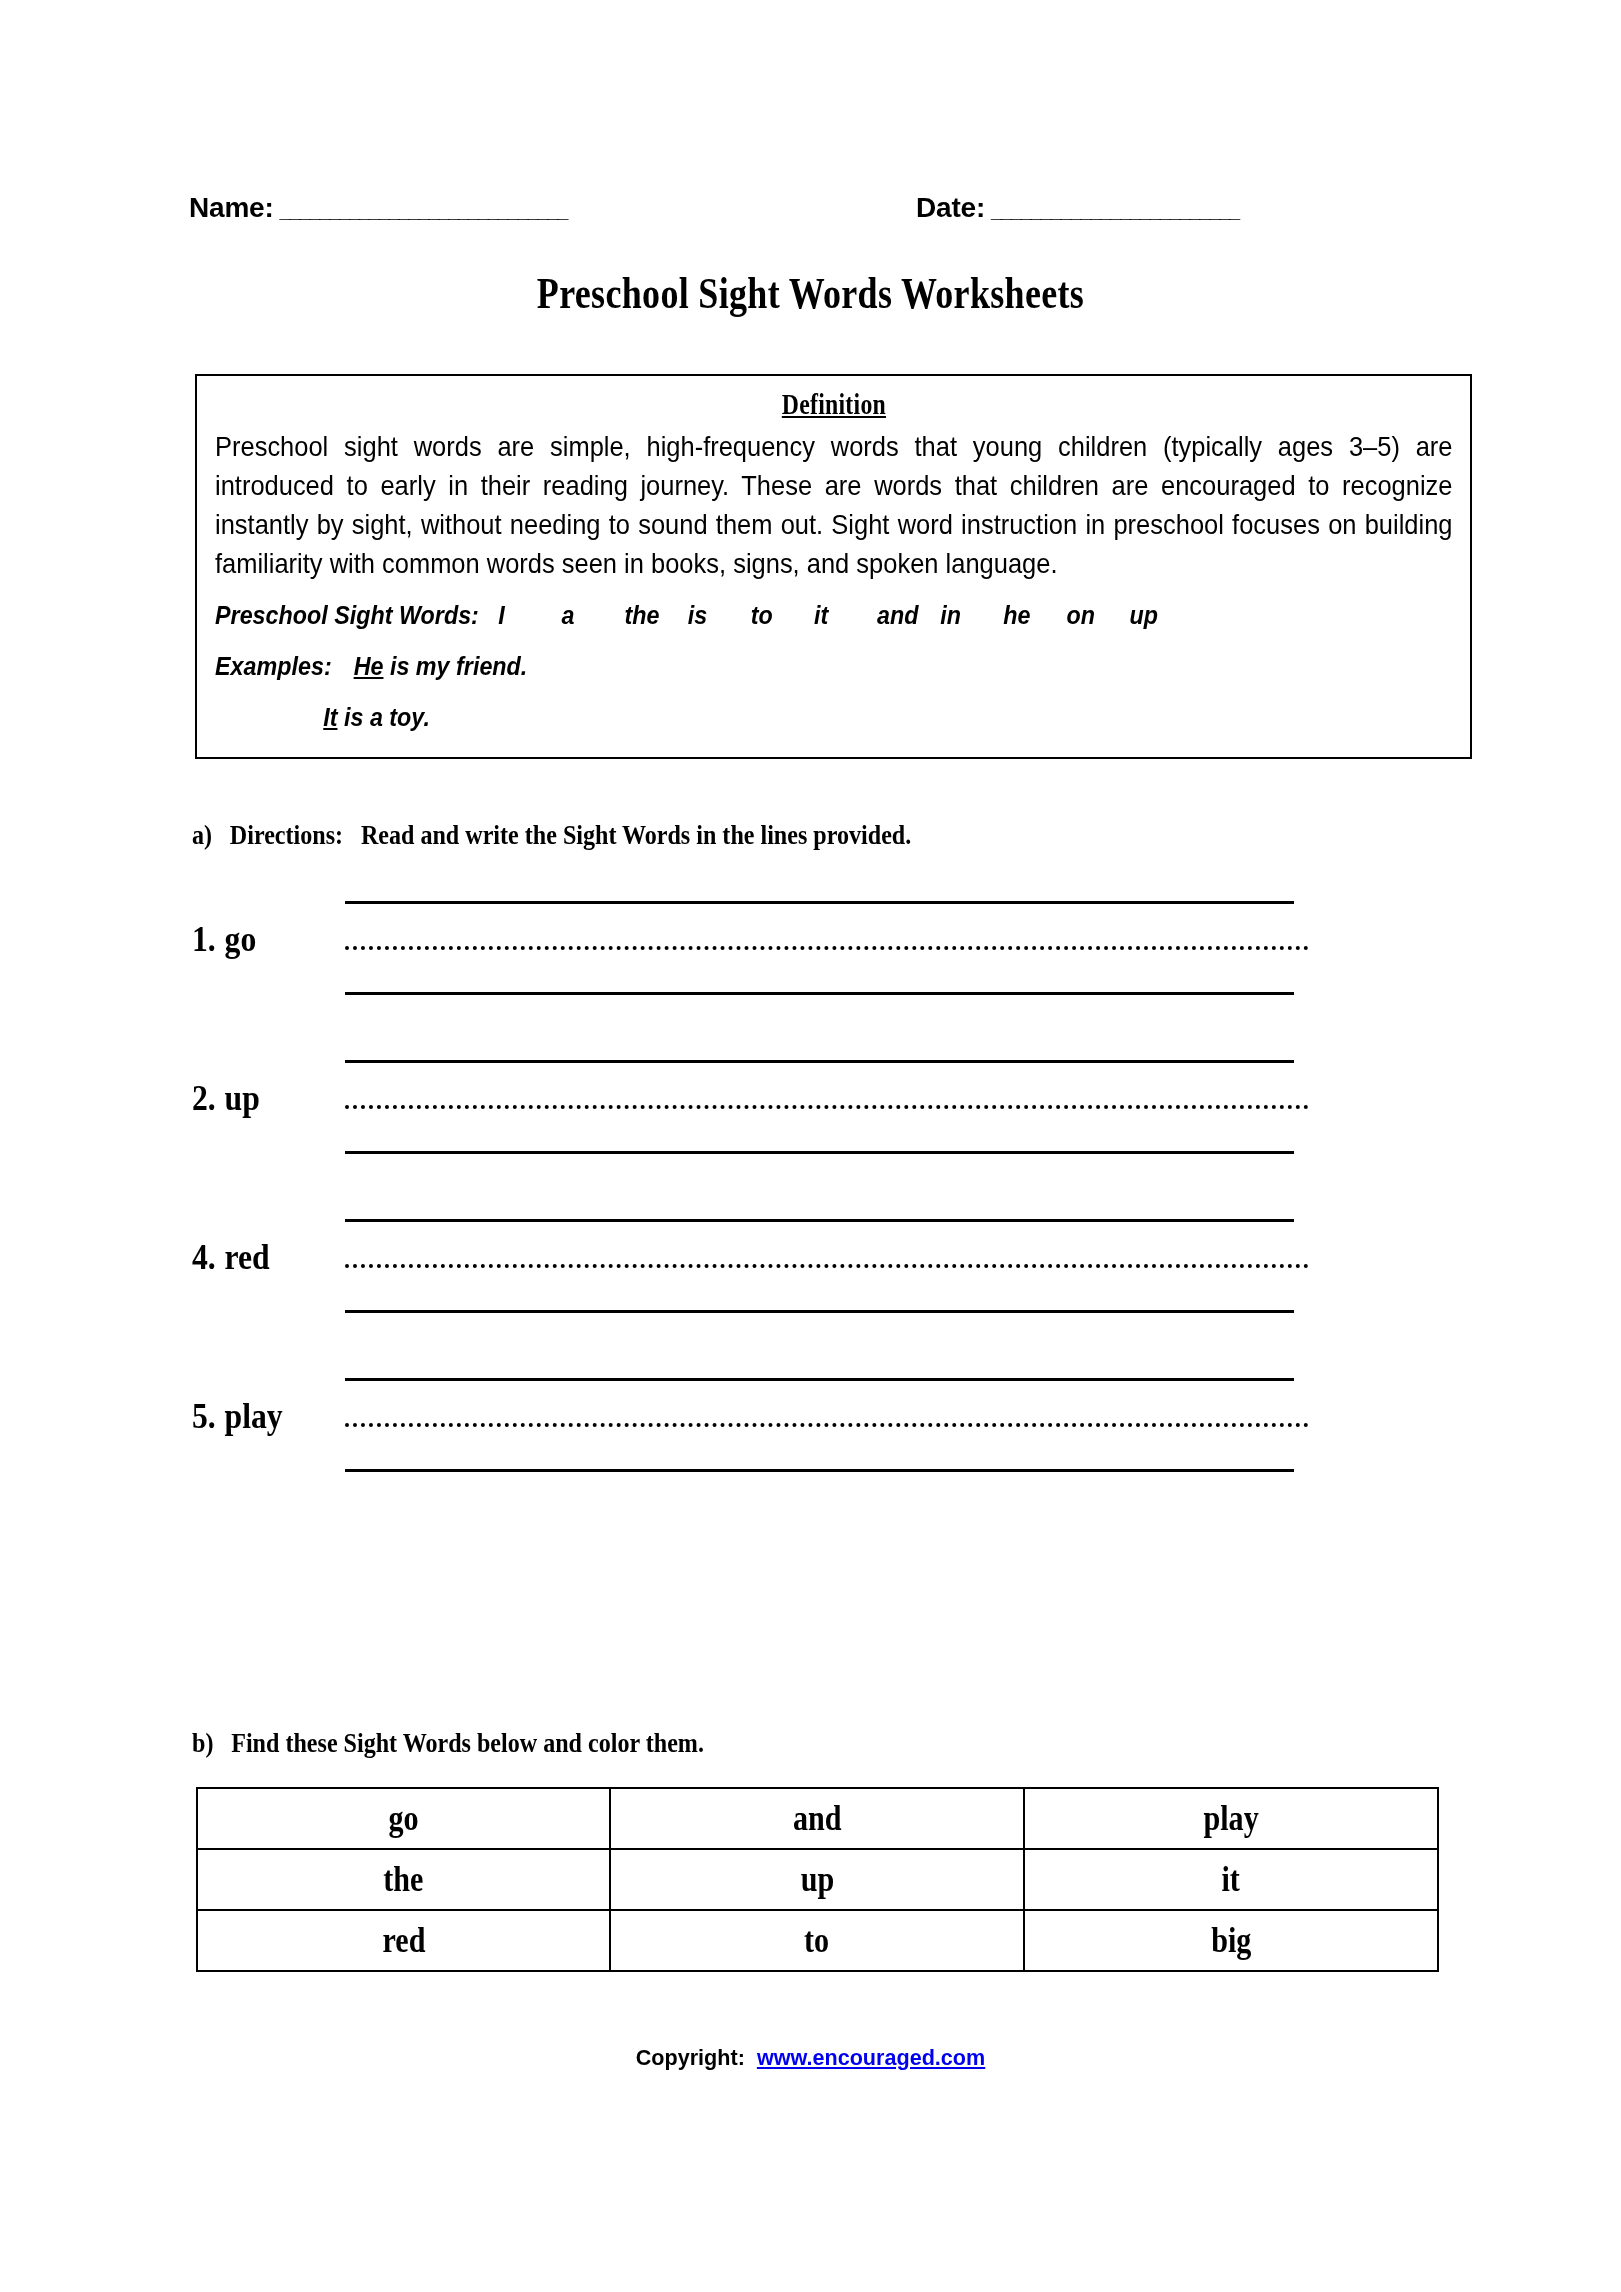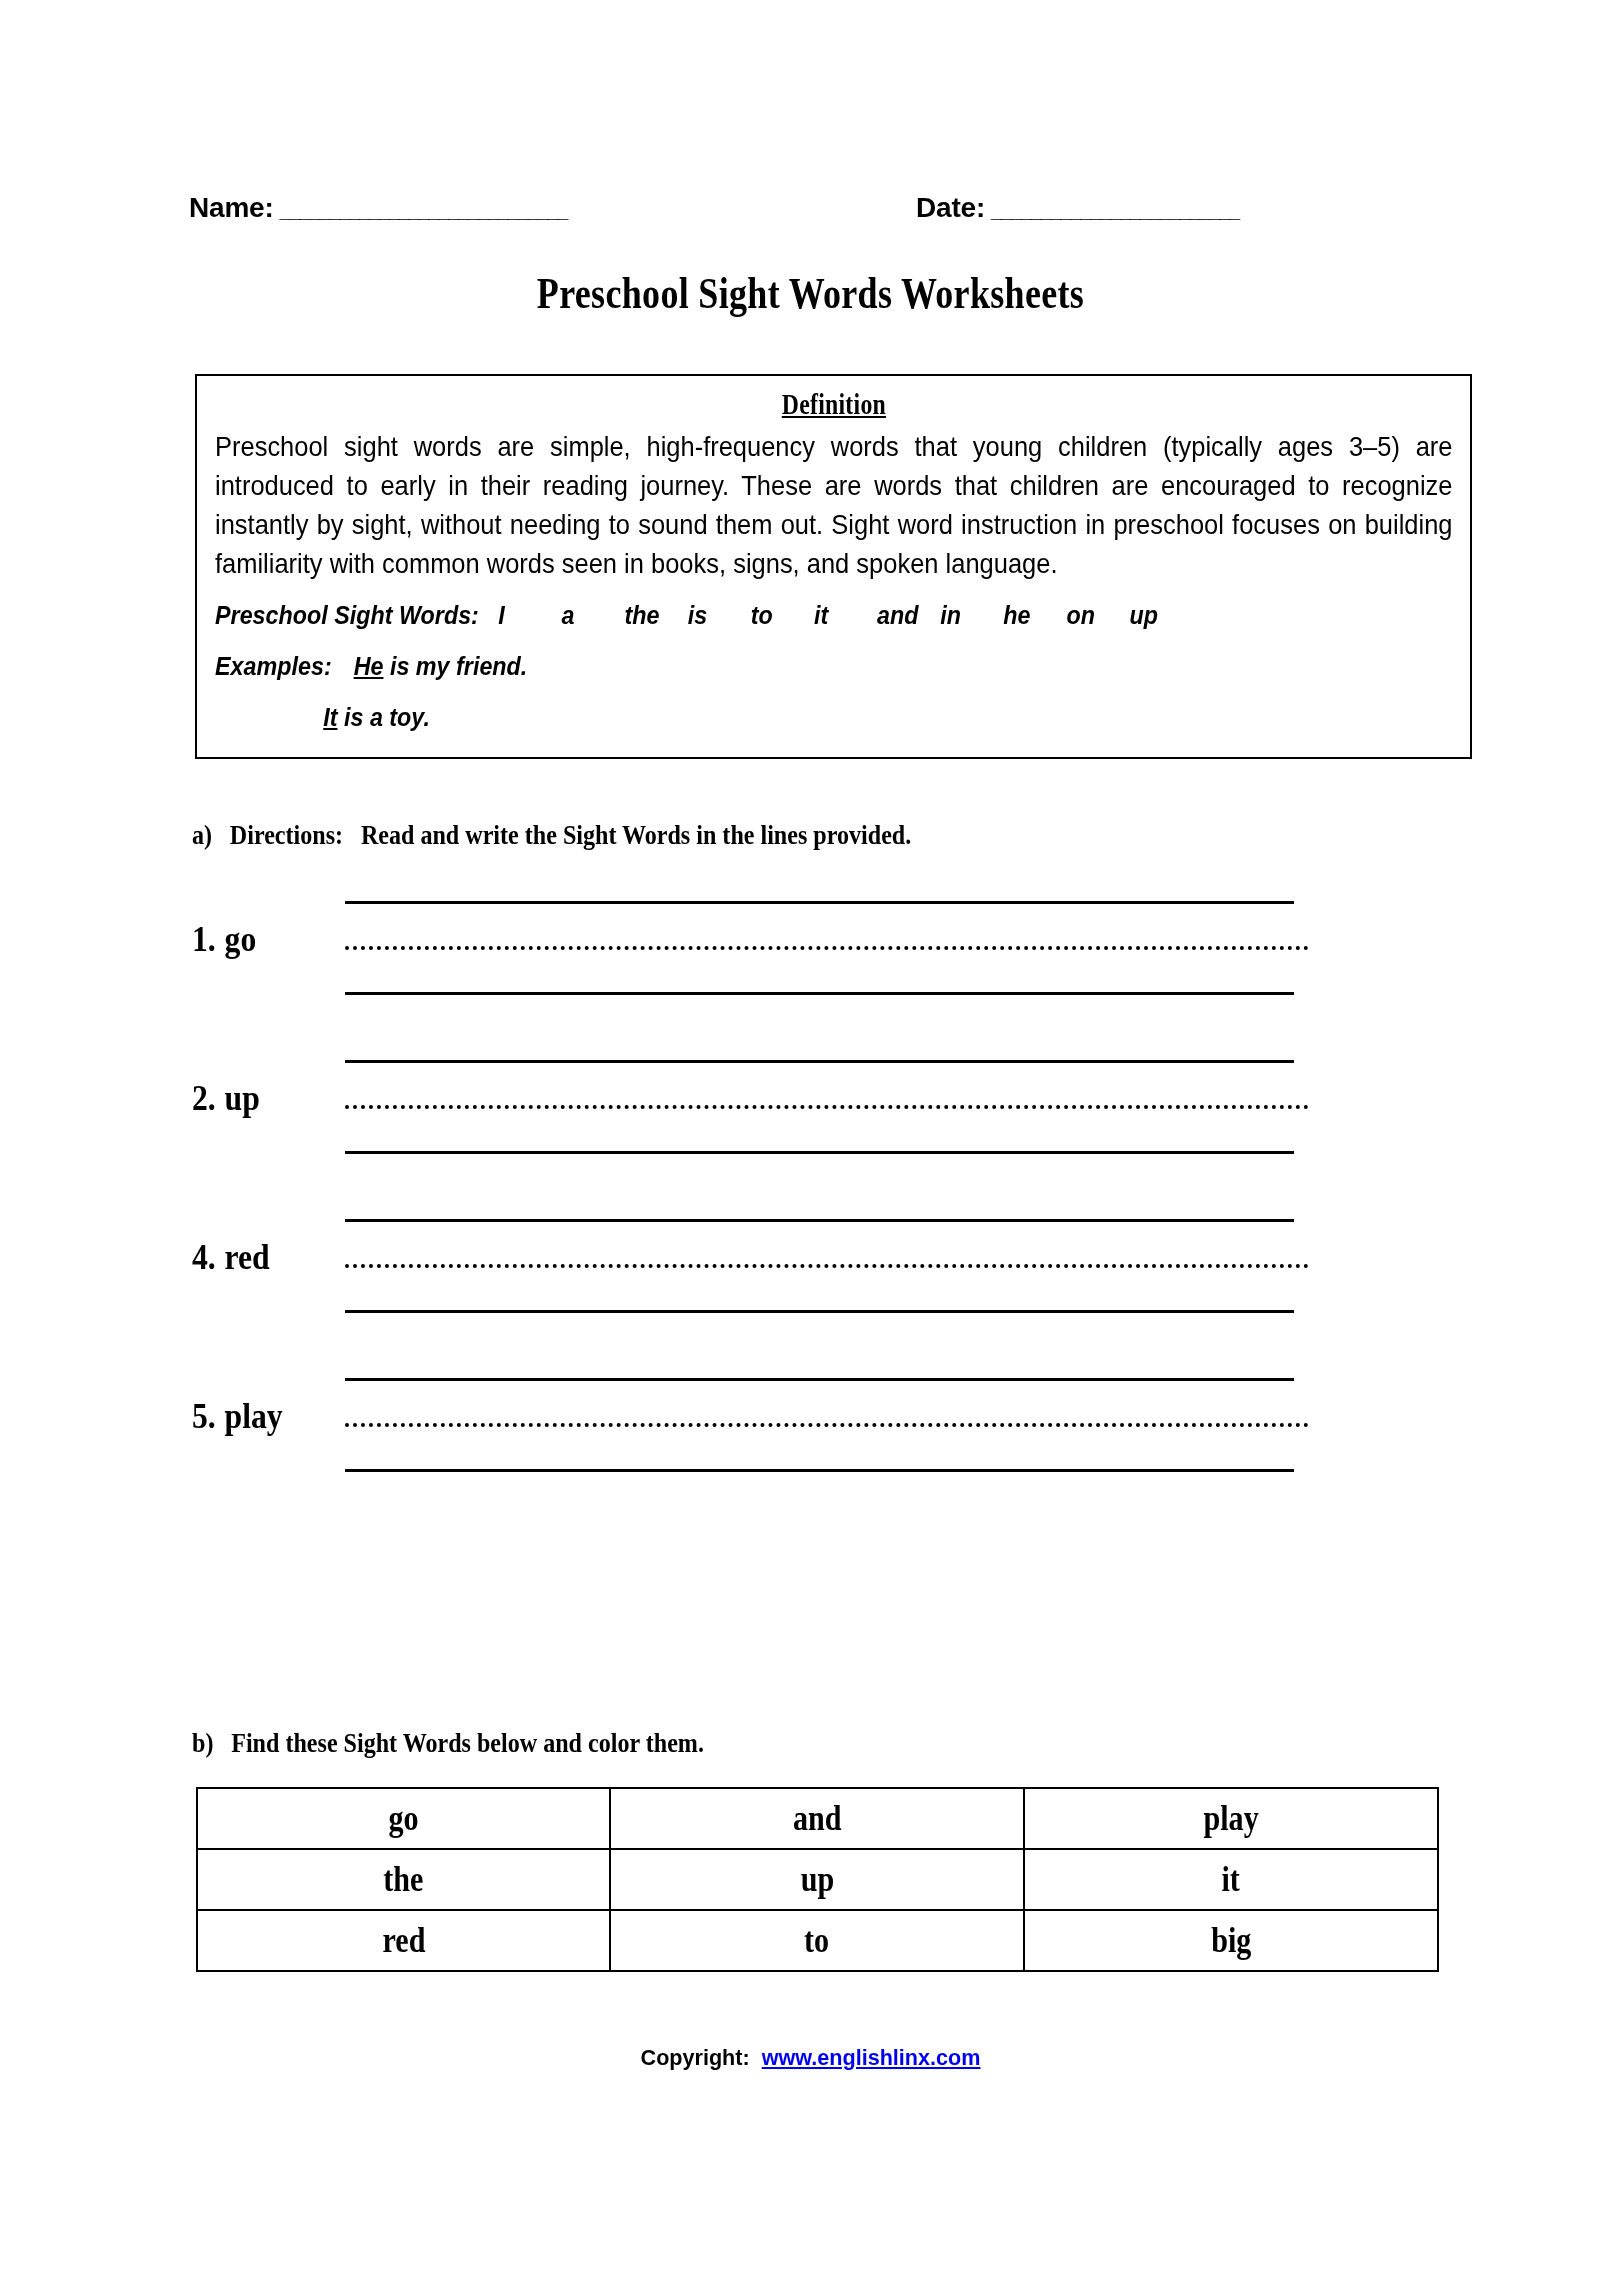--- a/index.html
+++ b/index.html
@@ -349,17 +349,17 @@
         <tr>
           <td><span>red</span></td>
           <td><span>to</span></td>
           <td><span>big</span></td>
         </tr>
       </tbody>
   </table>
 
   <div class="footer">
     <span>Copyright:</span>
-    <span>&nbsp;</span><a class="link" href="#">www.englishlinx.com</a>
+    <span>&nbsp;</span><a class="link" href="#">www.encouraged.com</a>
   </div>
 
 </div>
 
 
 </body></html>

